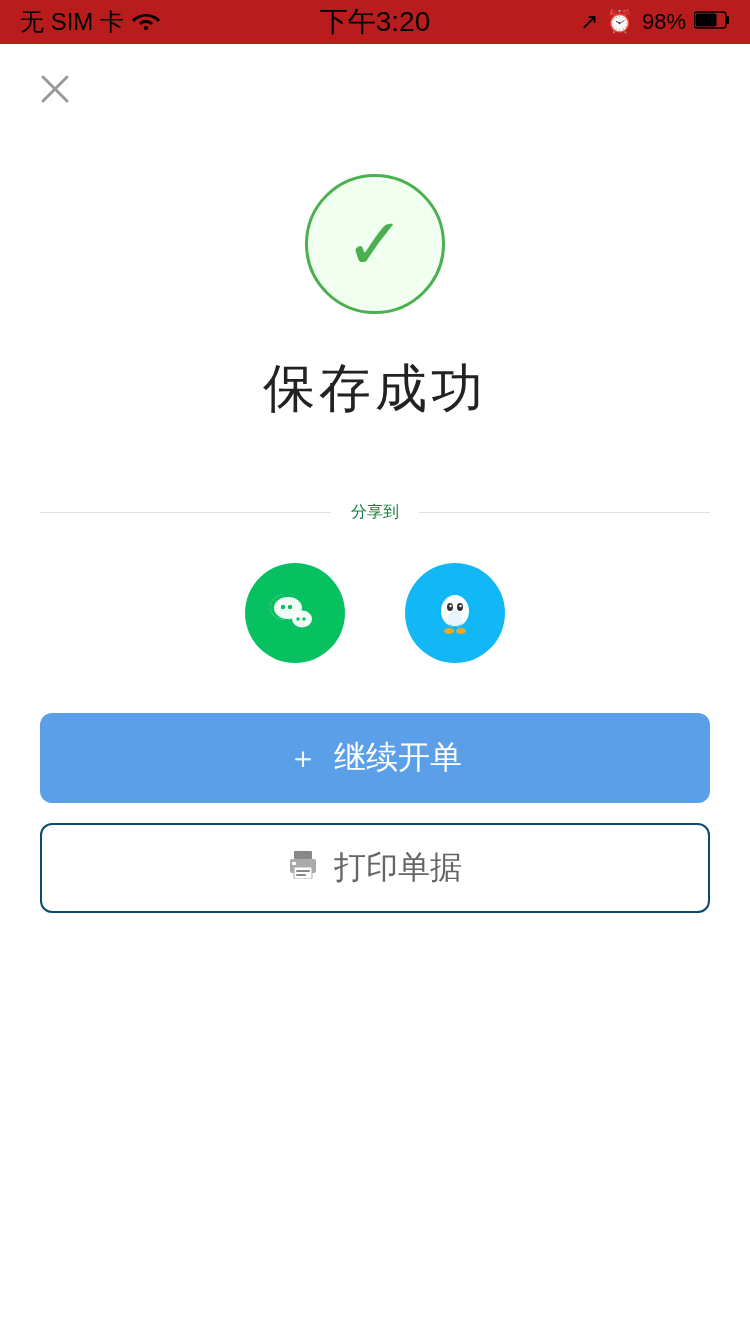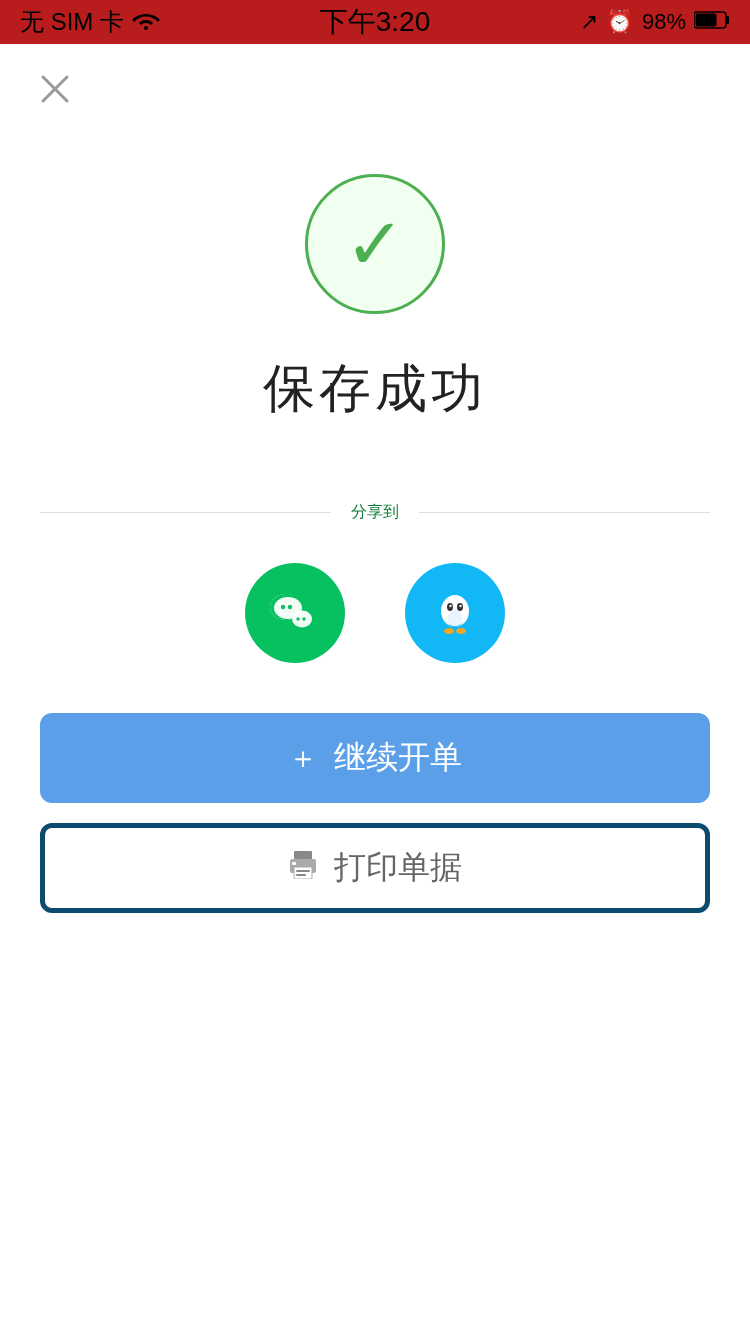--- a/index.html
+++ b/index.html
@@ -174,21 +174,21 @@
       border: none;
       outline: none;
     }
     .action-btn-primary {
       background: #5B9FE8;
       color: #ffffff;
     }
     .action-btn-secondary {
       background: #ffffff;
       color: #666;
-      border: 5px solid #0c4a6e;
+      border: 2px solid #0c4a6e;
     }
     .btn-icon {
       font-size: 30px;
     }
   </style>
 </head>
 <body>
 
 <div class="status-bar">
   <div class="status-left">

